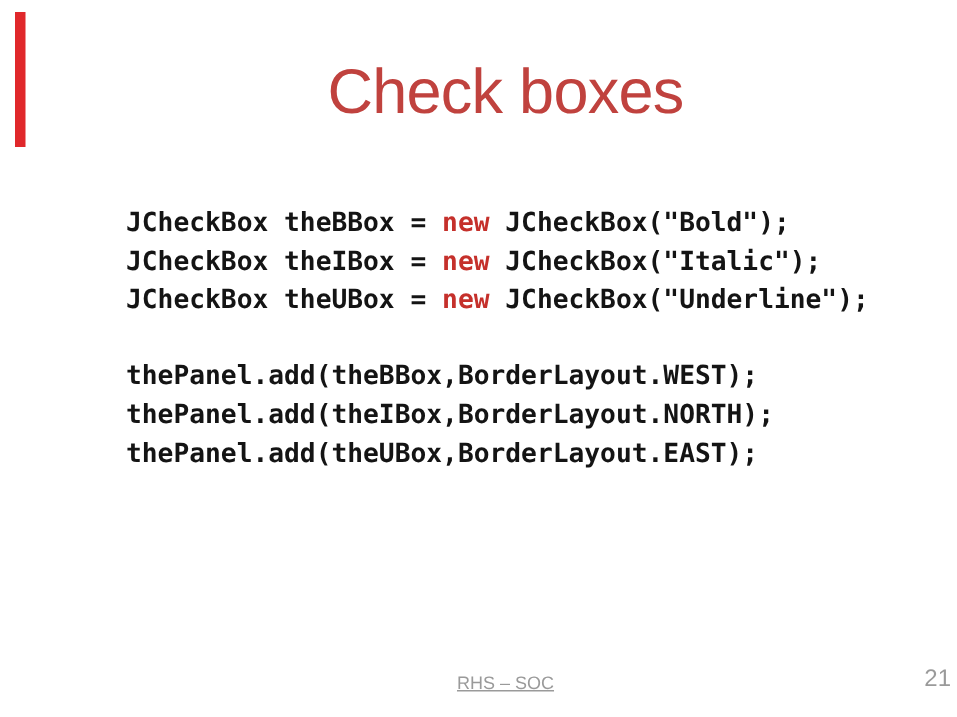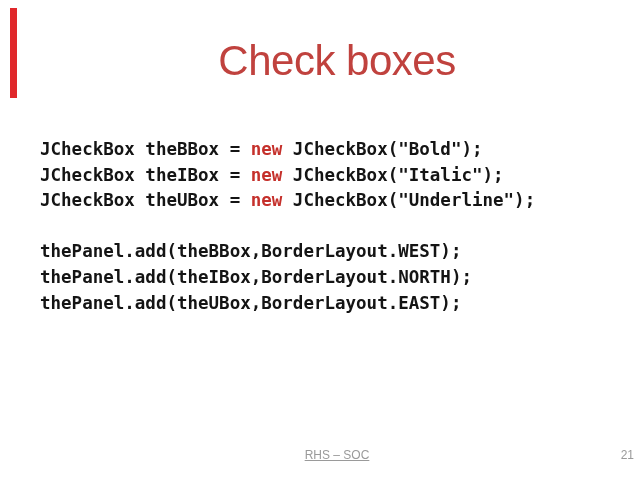--- a/index.html
+++ b/index.html
@@ -31,35 +31,35 @@
   .code-block{
     position:absolute;
     left:40px;top:137px;
     font-family:"DejaVu Sans Mono", monospace;
     font-weight:bold;
     font-size:17.5px;
     line-height:25.6px;
     color:var(--code-color,#141414);
     white-space:pre;
   }
-  .code-line{height:25.6px;}
+  .code-line{height:25.6px;margin-left:44px;}
   .kw{color:var(--keyword-color,#C5302B);}
   .footer-text{
     position:absolute;
     bottom:16px;left:0;
     width:100%;
     text-align:center;
     font-size:12px;
     color:var(--footer-color,#9A9A9A);
     text-decoration:underline;
   }
   .page-number{
     position:absolute;
     bottom:16px;right:40px;
-    font-size:12px;
+    font-size:16px;
     color:var(--footer-color,#9A9A9A);
   }
 </style>
 </head>
 <body>
 
 <div class="slide">
   <div class="red-bar"></div>
 
   <div class="title">Check boxes</div>

